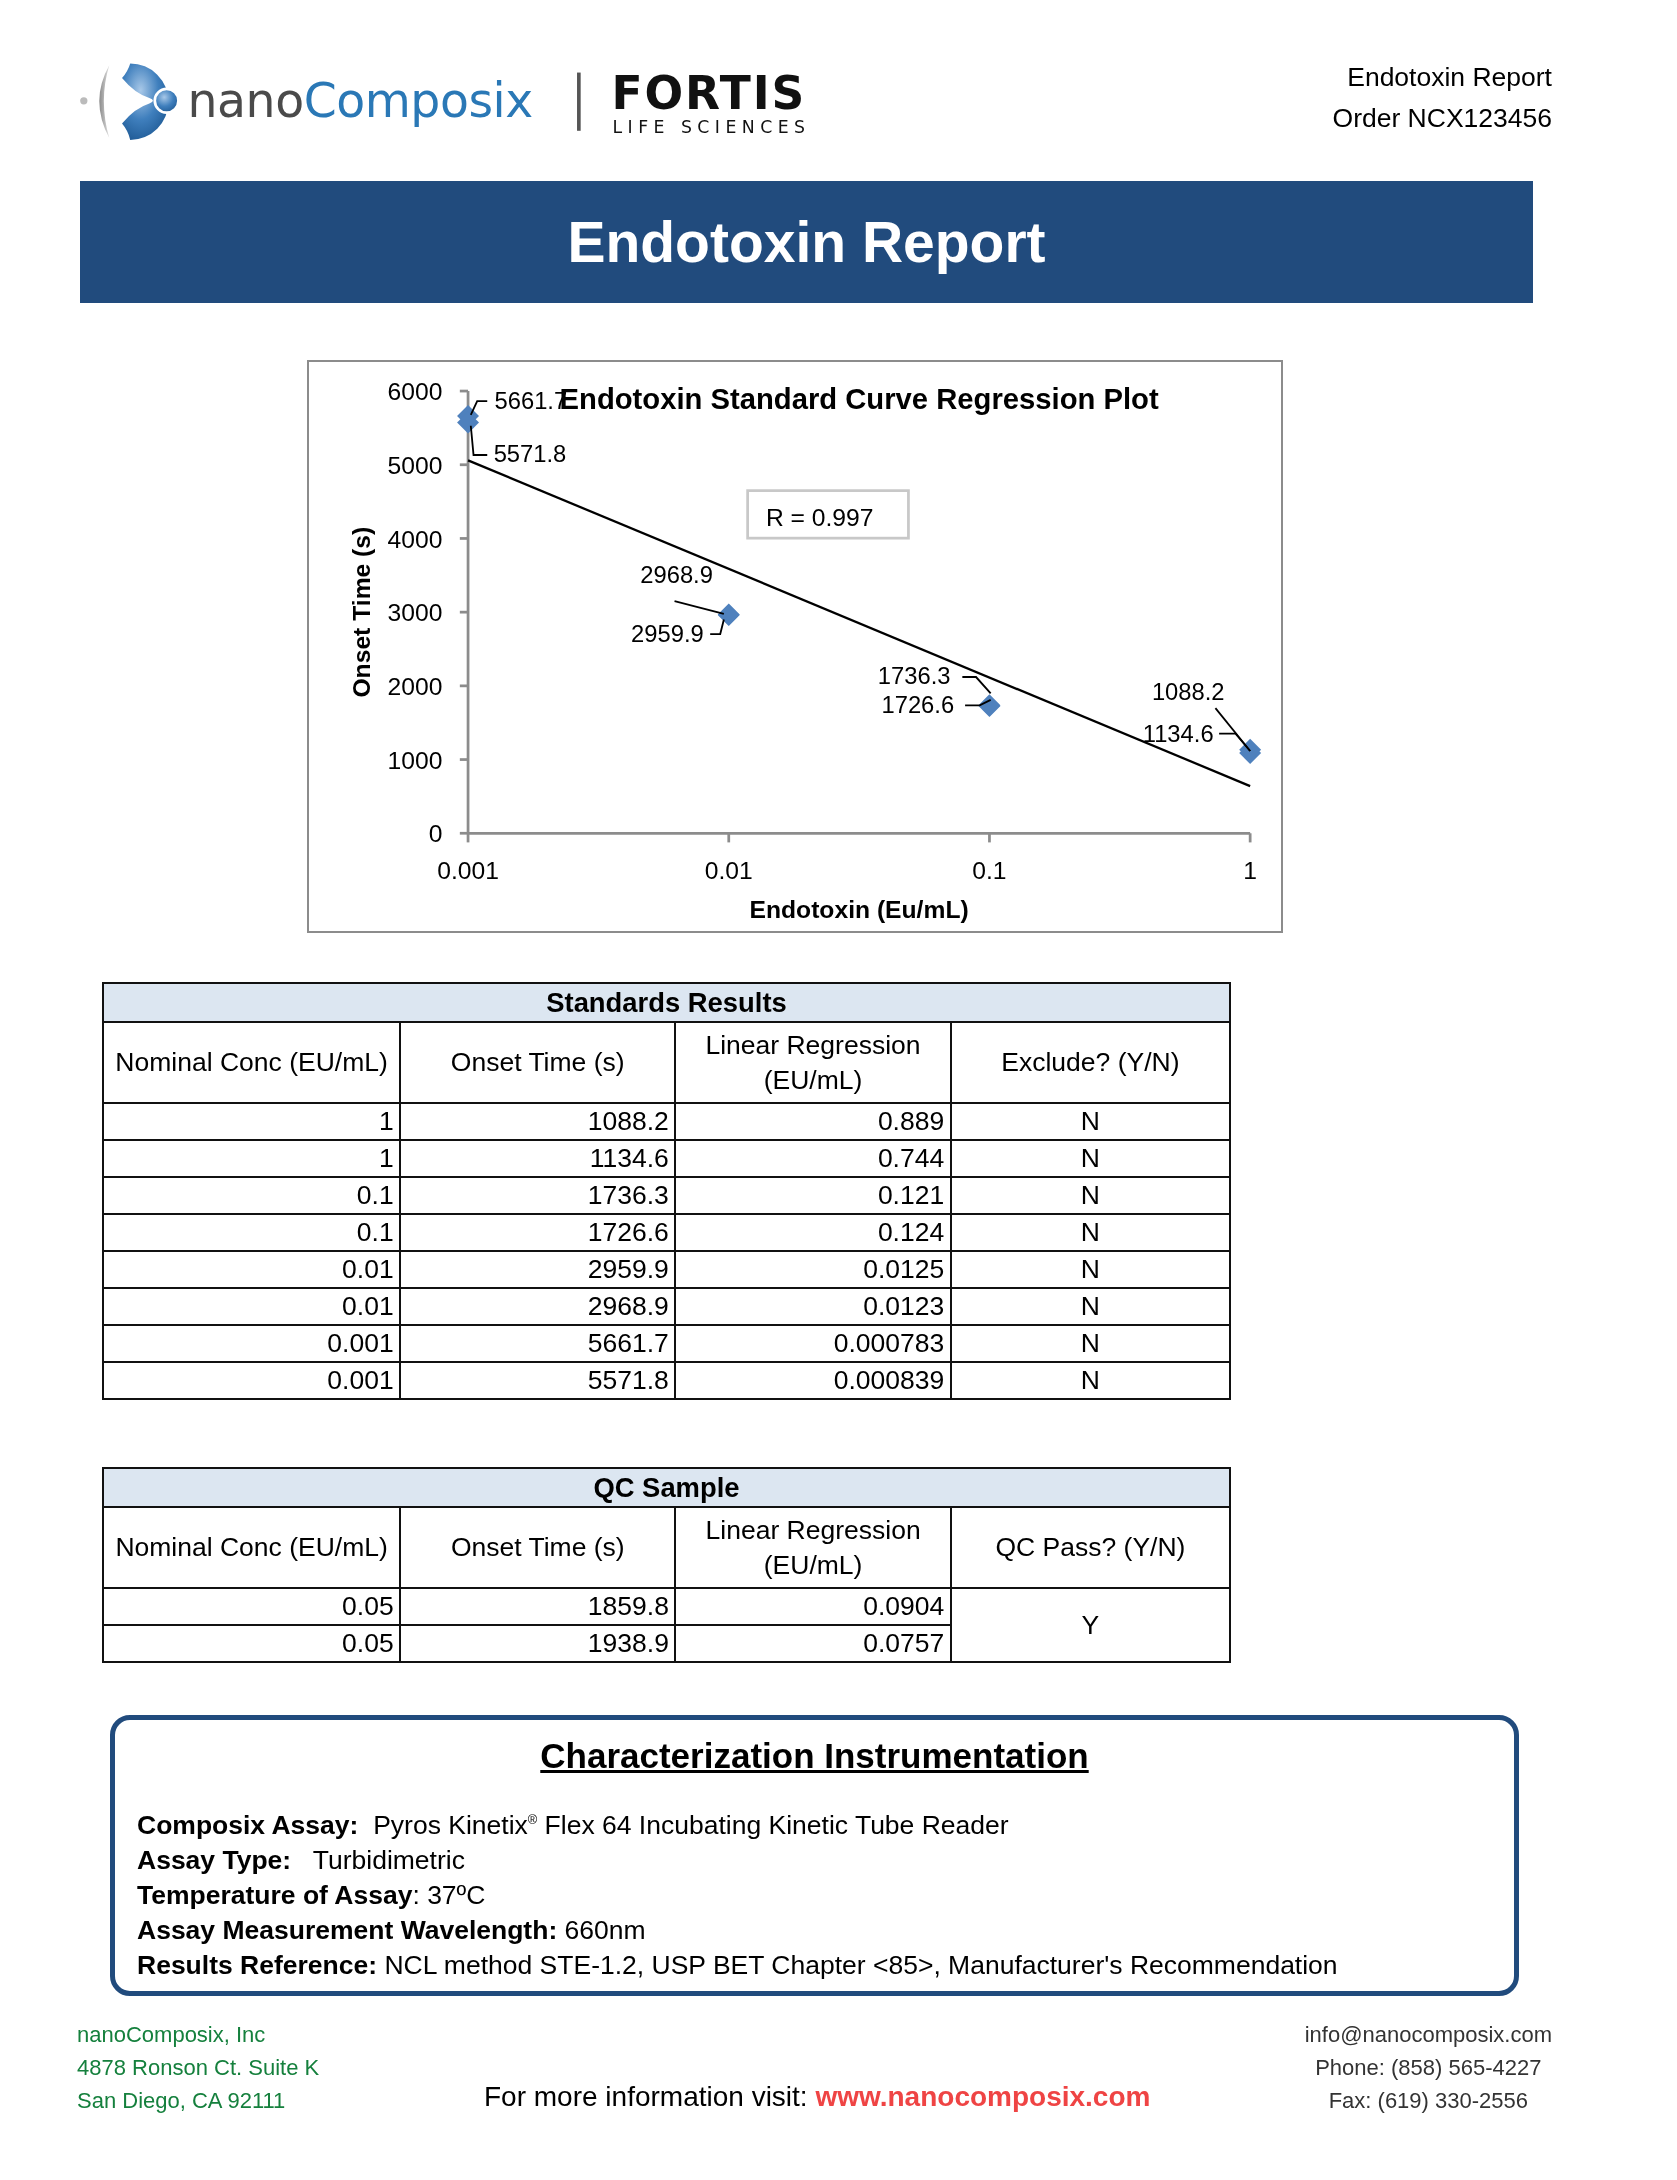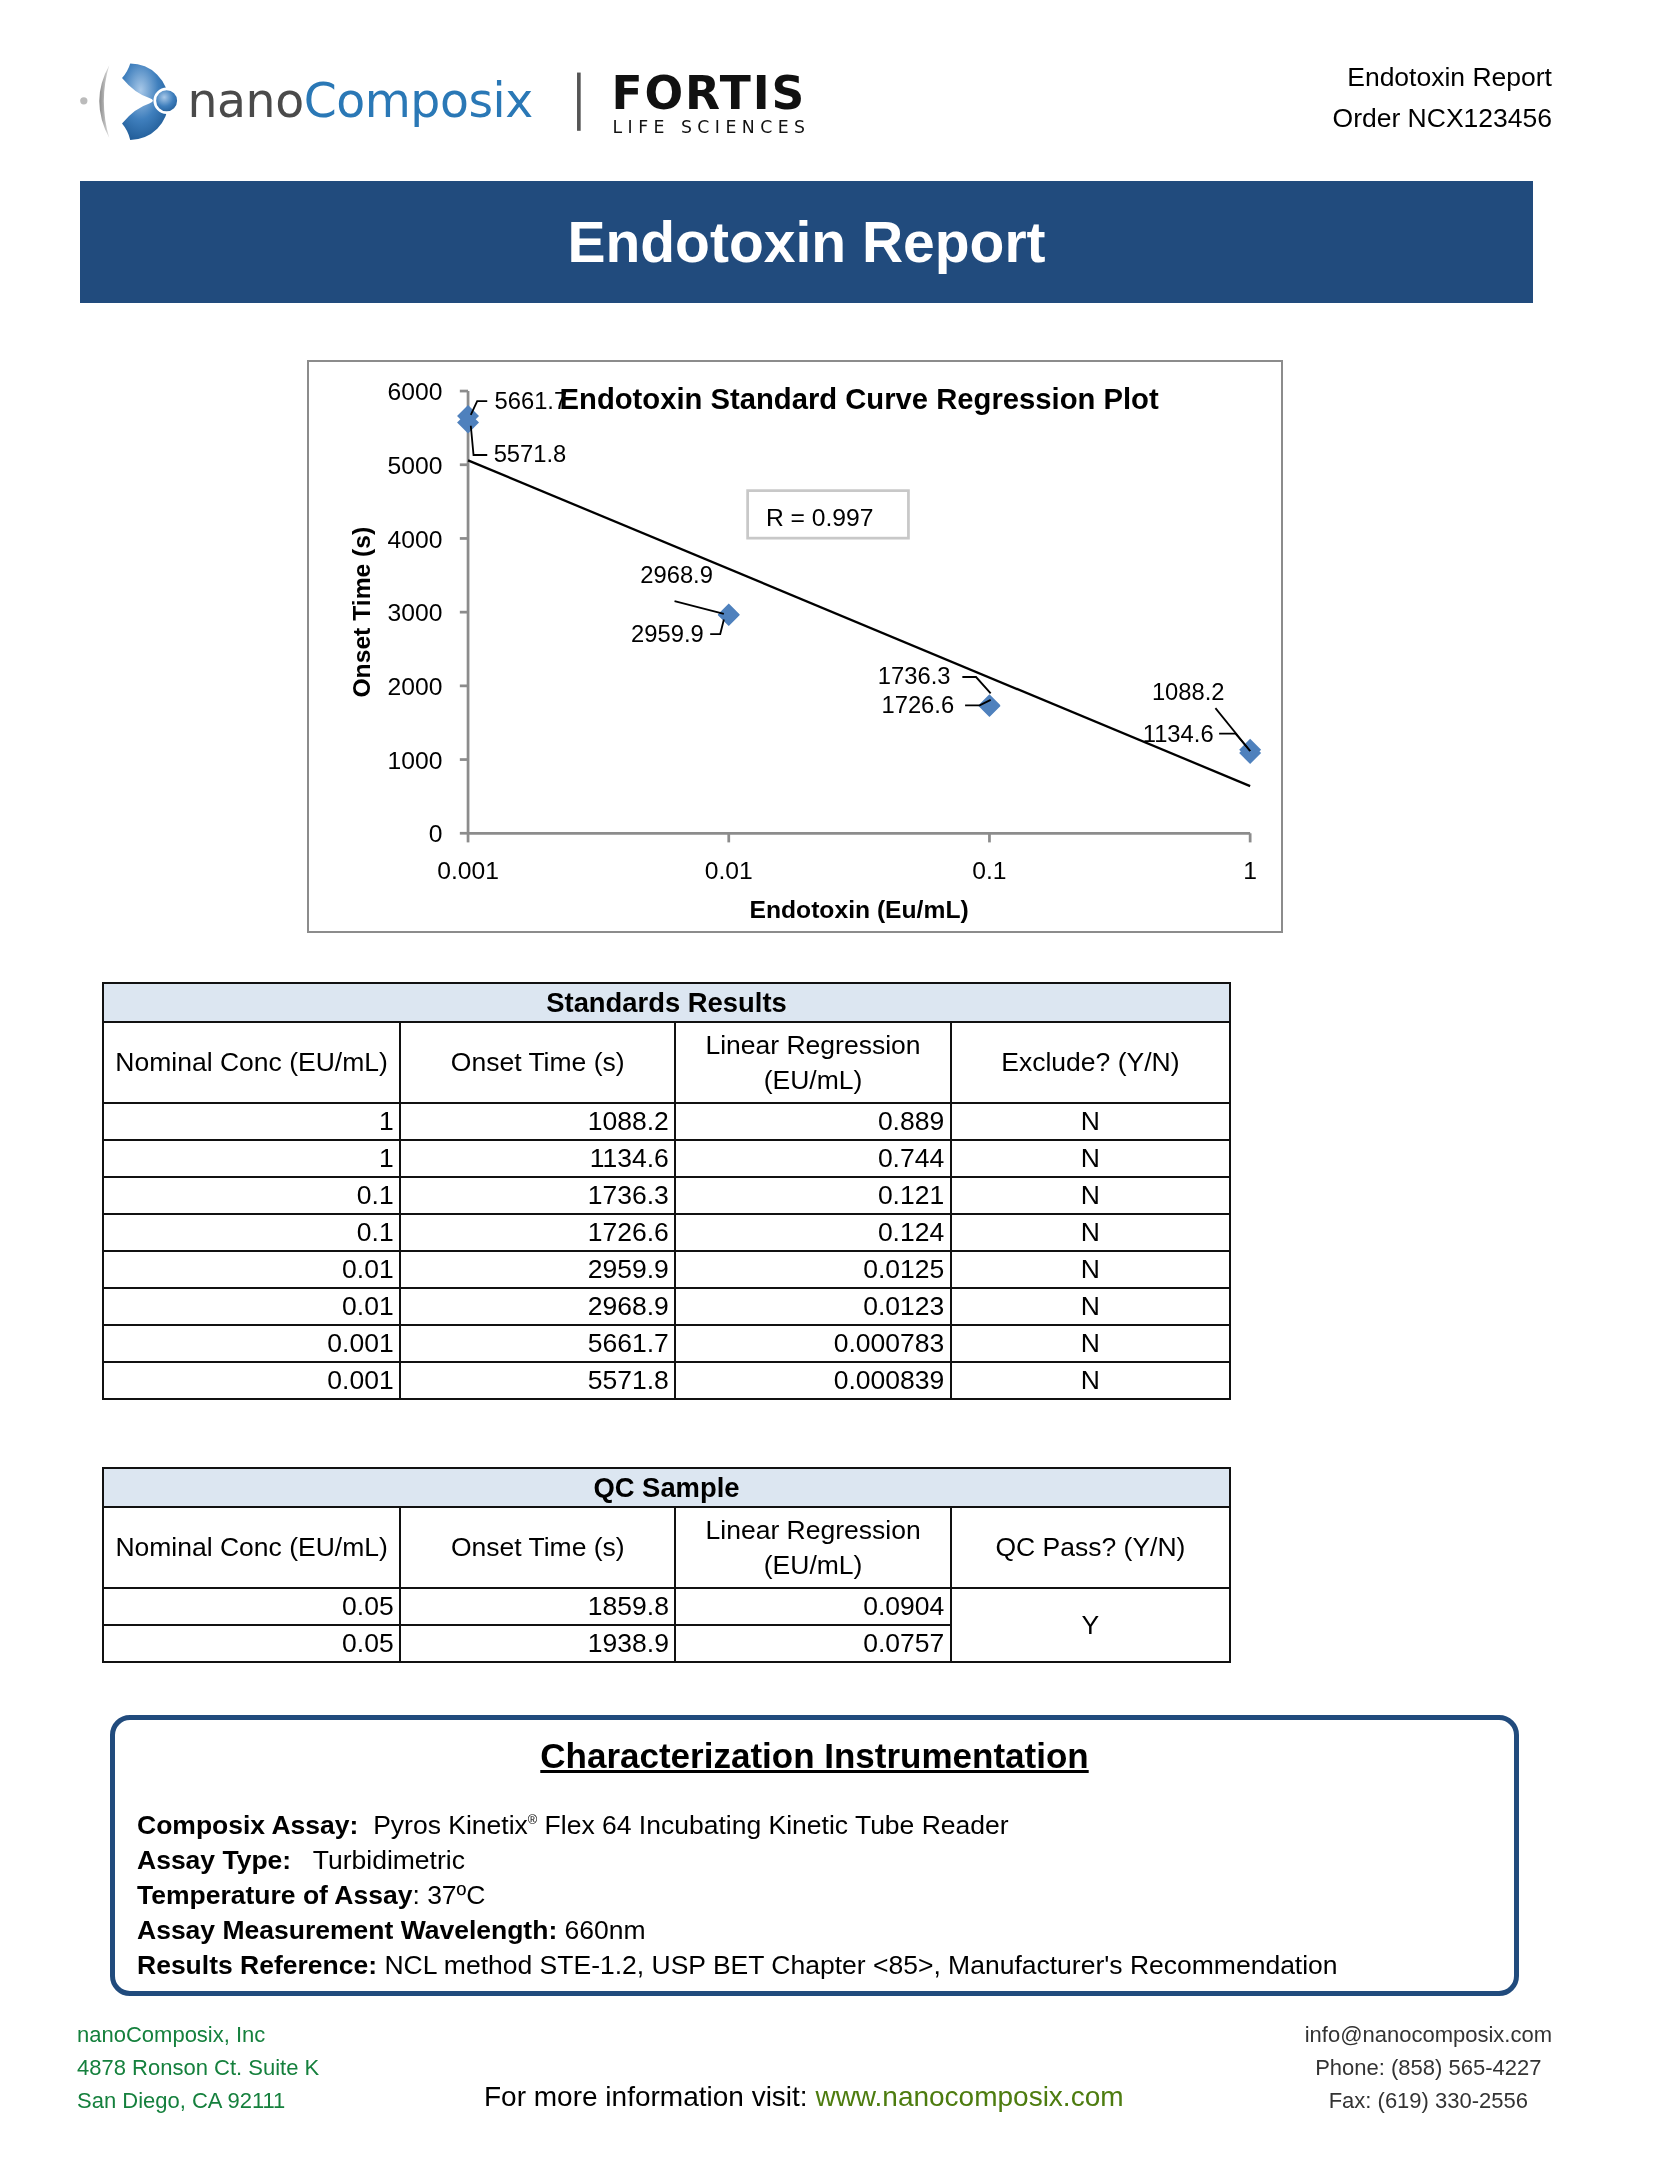--- a/index.html
+++ b/index.html
@@ -41,21 +41,21 @@
   #instr-title { position: absolute; left: 0; right: 0; top: 9.1px; text-align: center; font-weight: bold;
                  font-size: 35px; text-decoration: underline; margin-top: 7px; }
   #instr-list { position: absolute; left: 22px; top: 82px; font-size: 26.5px; line-height: 35px; }
   #instr-list b { font-weight: bold; }
   sup { font-size: 12.8px; }
 
   
   #foot-left { left: 77px; top: 2018px; font-size: 22px; line-height: 33px; color: #15803d; }
   #foot-right { right: 126px; top: 2018px; font-size: 22px; line-height: 33px; color: #333; text-align: center; }
   #foot-center { left: 484px; top: 2081px; font-size: 28px; }
-  #foot-center a { color: #4d7c0f; text-decoration: none; }
+  #foot-center a { color: #ef4444; text-decoration: none; font-weight: bold; }
 </style>
 </head>
 <body>
 
 <div id="logo" class="abs">
   <svg width="758" height="91" viewBox="0 0 830 100">
     <defs>
       <radialGradient id="gBlue" cx="40%" cy="35%" r="70%">
         <stop offset="0%" stop-color="#a8c8e8"></stop>
         <stop offset="55%" stop-color="#3f7fbd"></stop>

